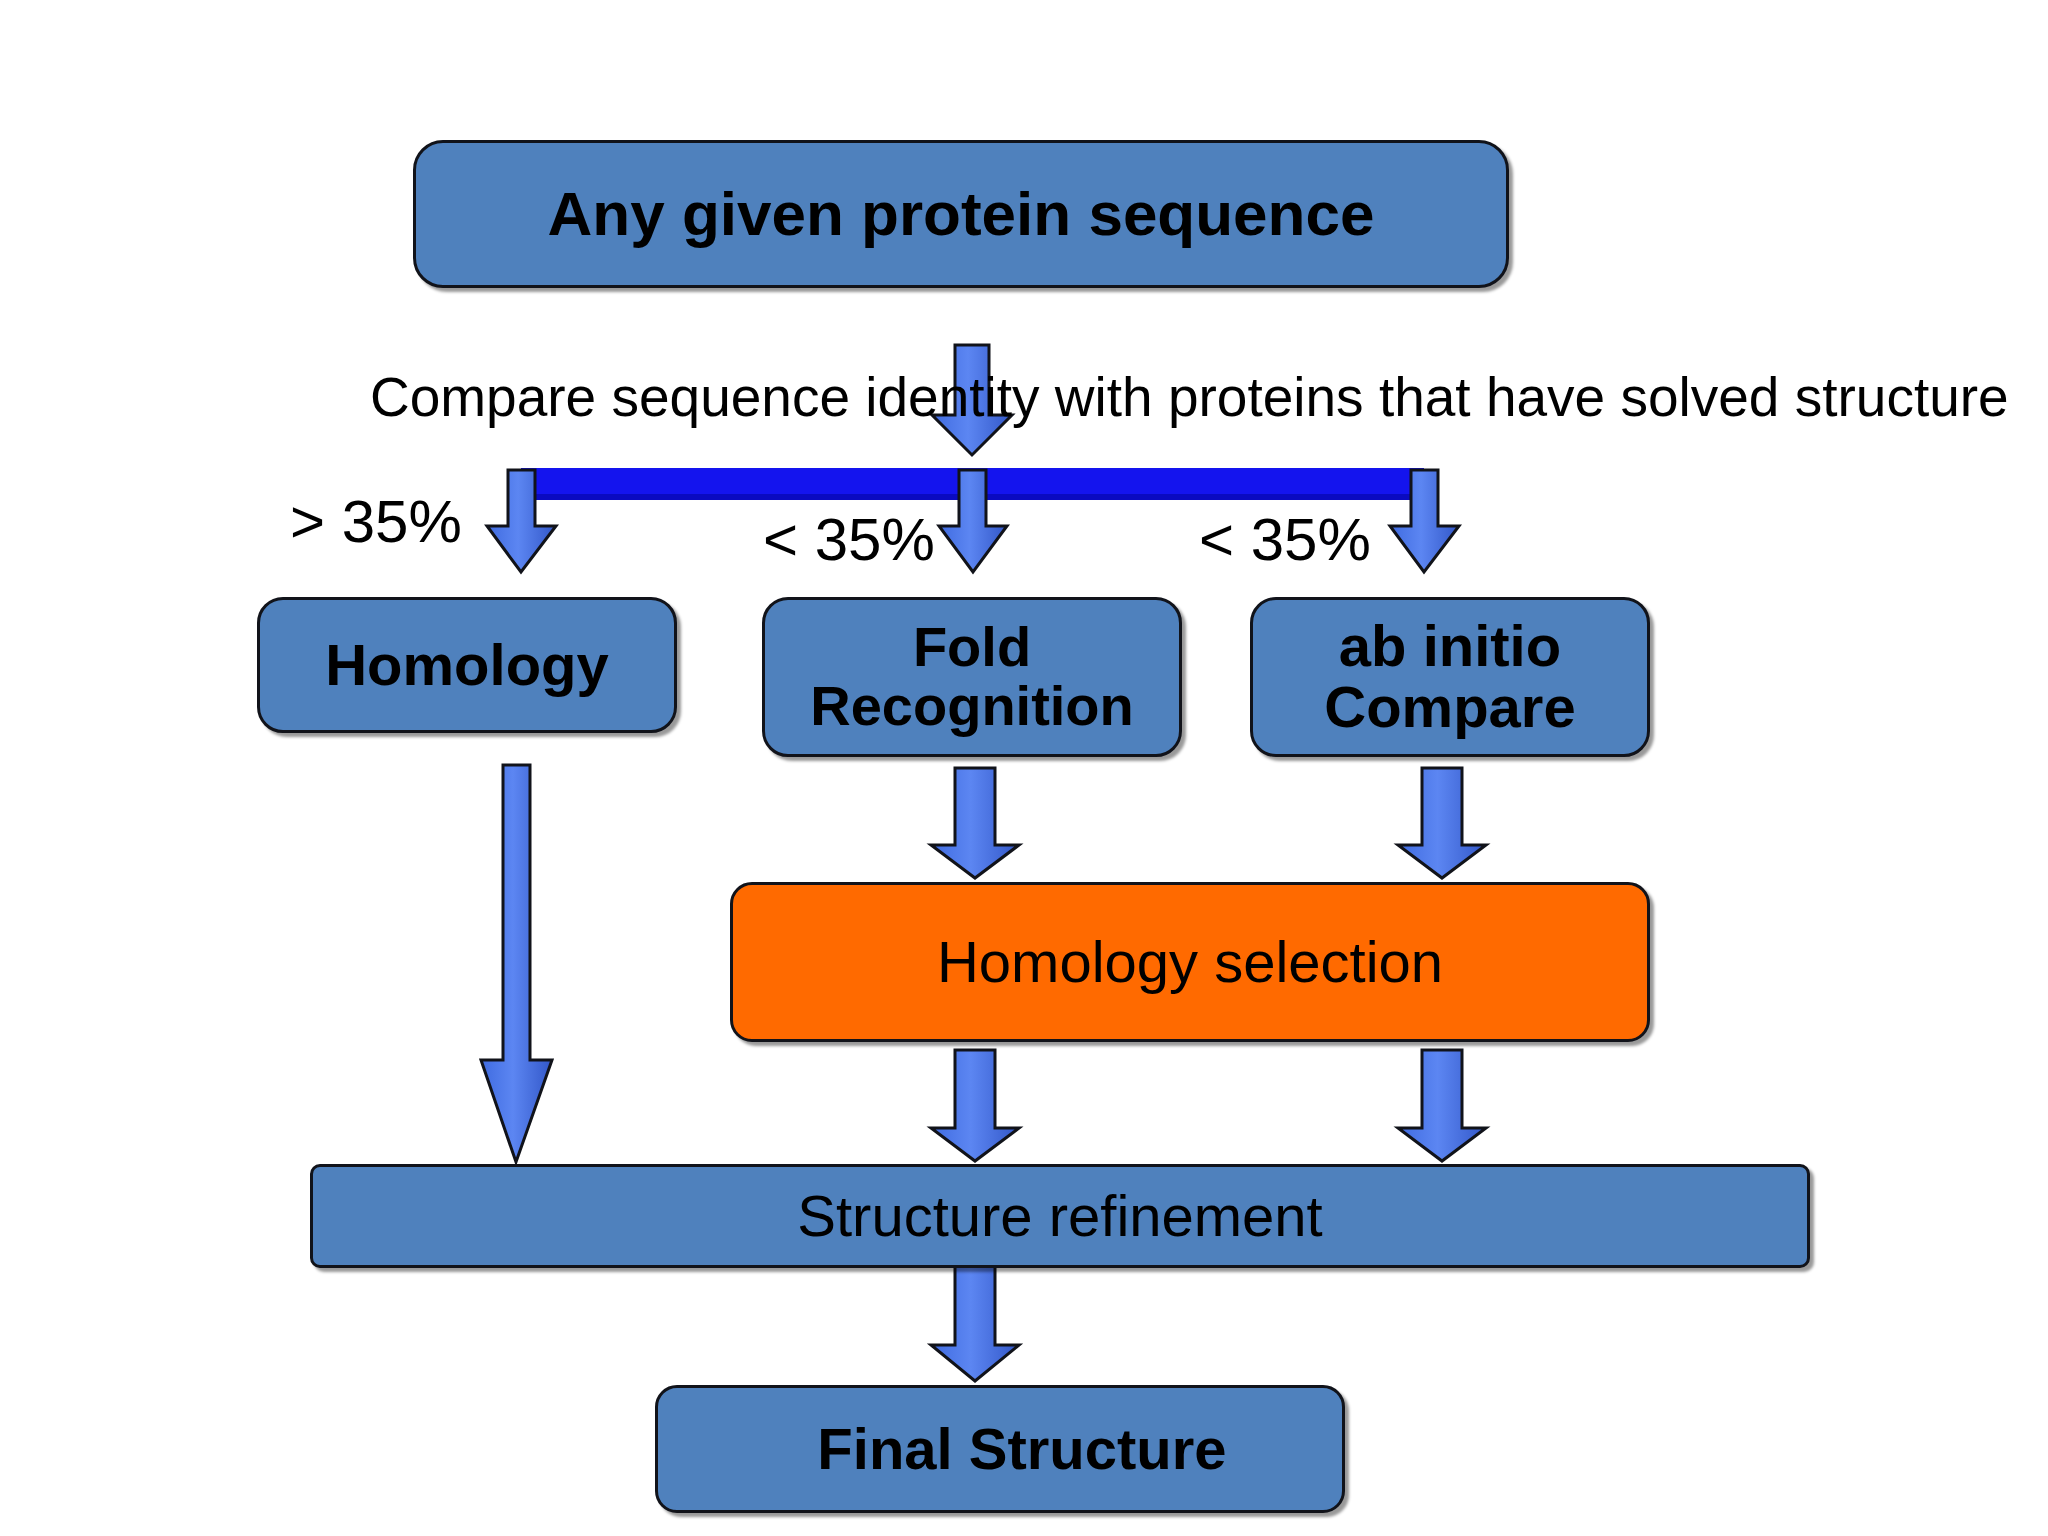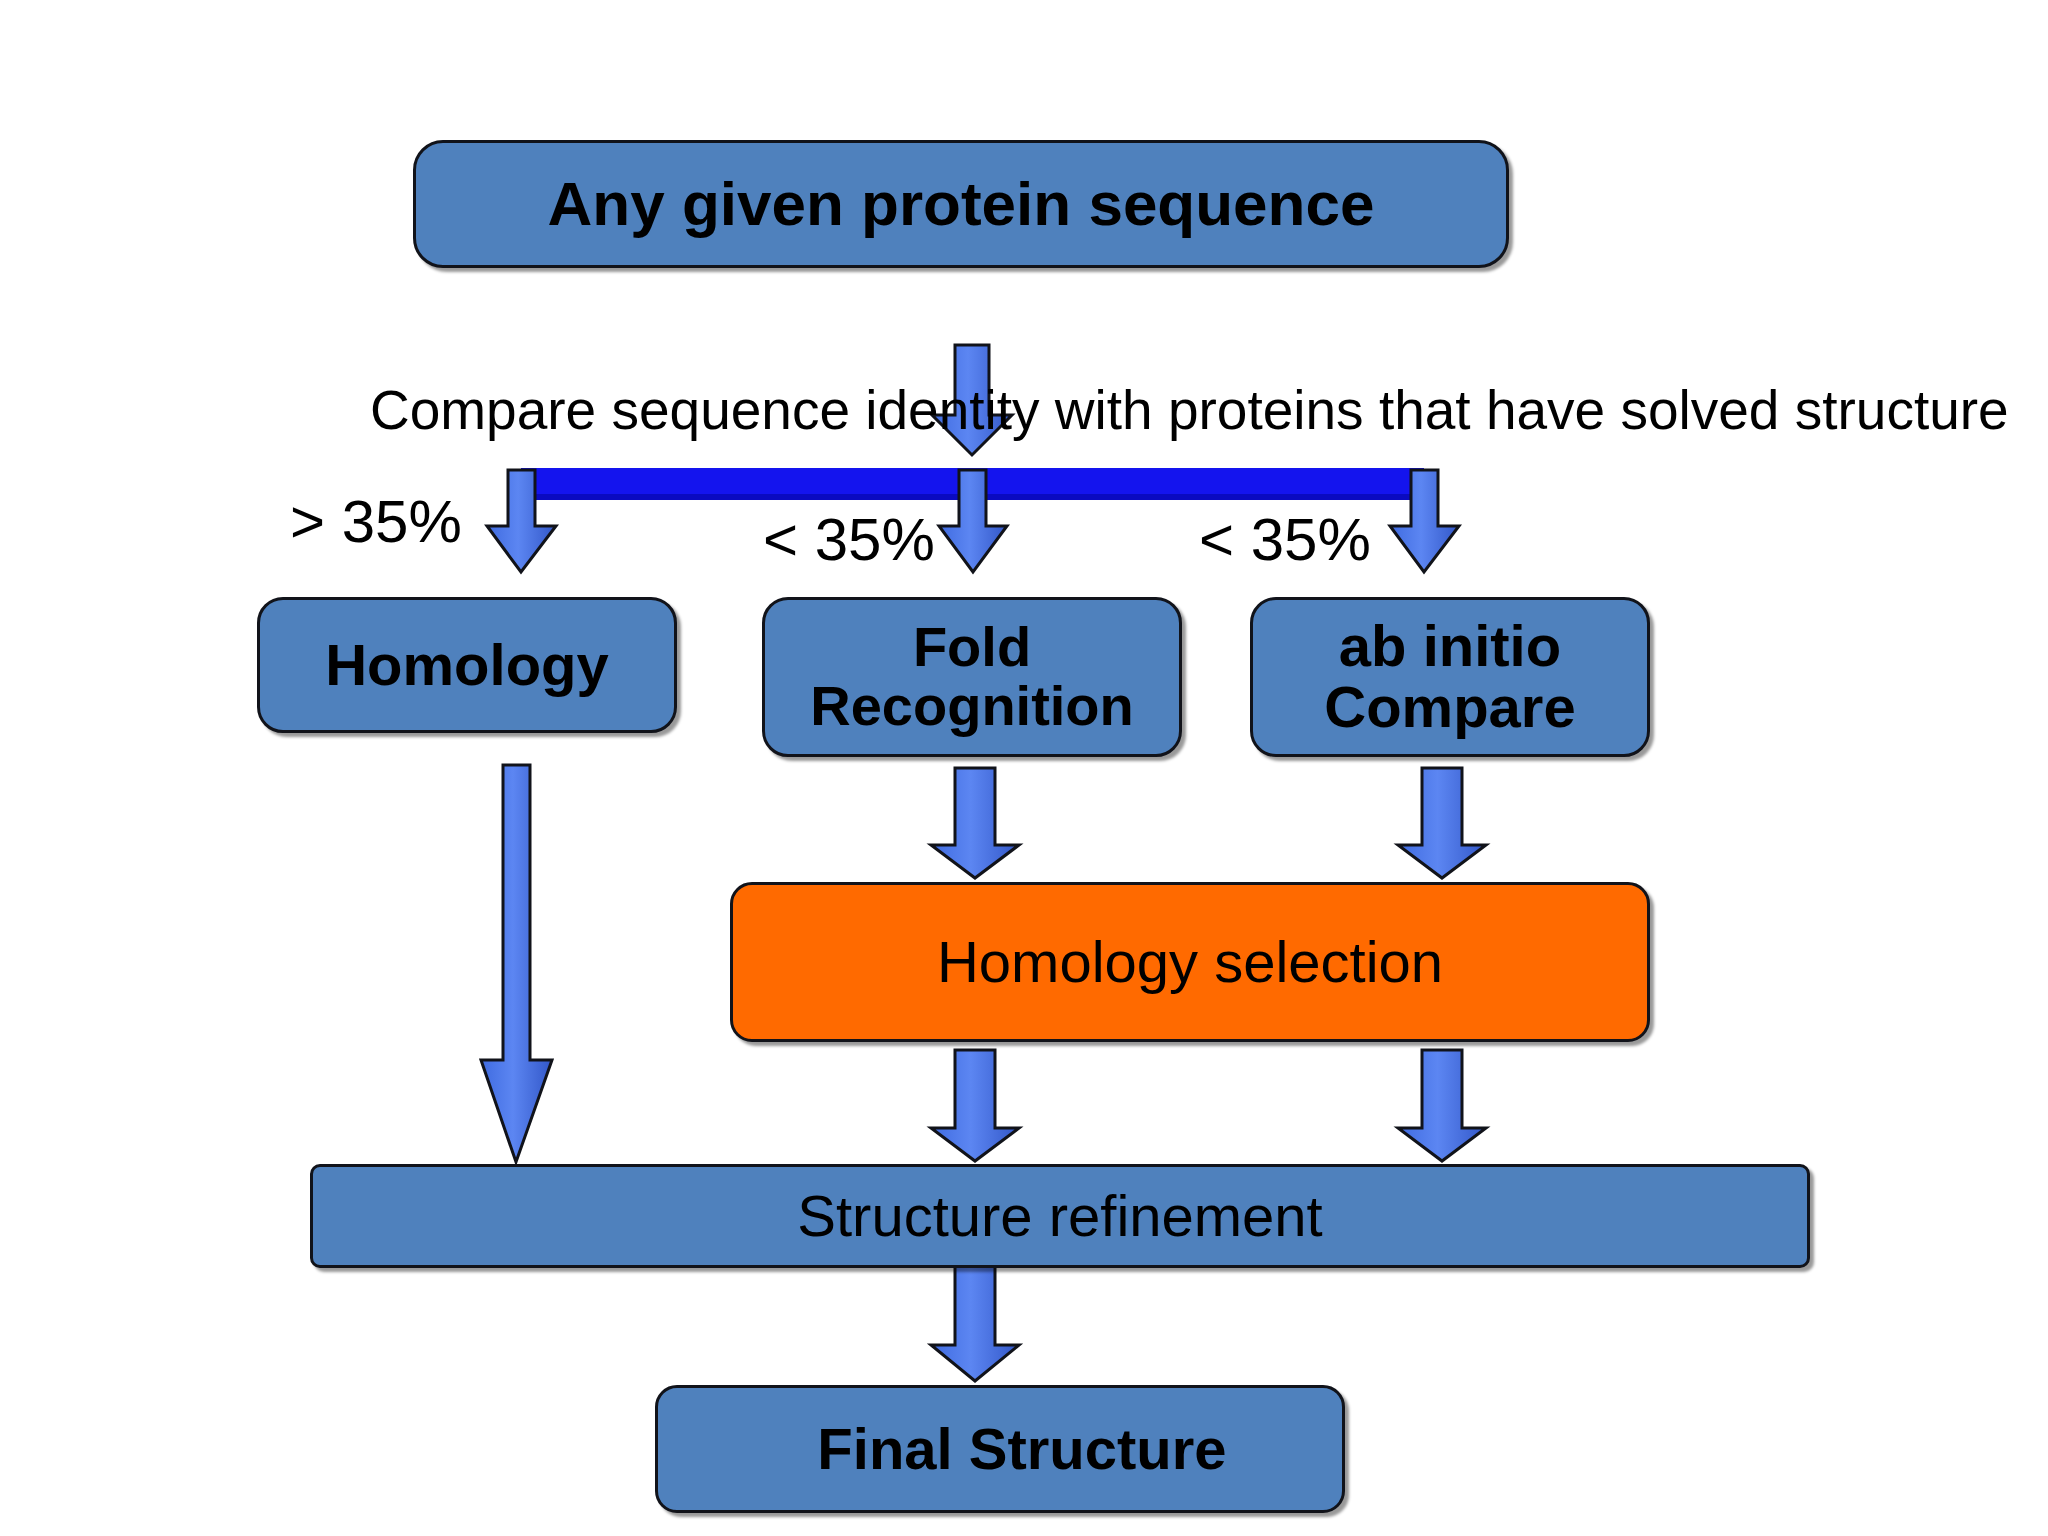--- a/index.html
+++ b/index.html
@@ -34,21 +34,21 @@
     text-align: center;
     line-height: 1.05;
     box-shadow: 4px 4px 3px rgba(0,0,0,0.40);
     z-index: 5;
   }
   .node.orange { background: #FF6A00; }
   .node .lbl { display: block; width: 100%; }
 
   
   #node-top {
-    left: 413px; top: 140px; width: 1096px; height: 128px;
+    left: 413px; top: 140px; width: 1096px; height: 148px;
     border-radius: 30px;
     font-size: 62px; font-weight: bold;
   }
   #node-homology {
     left: 257px; top: 597px; width: 420px; height: 136px;
     font-size: 58px; font-weight: bold;
   }
   #node-fold {
     left: 762px; top: 597px; width: 420px; height: 160px;
     font-size: 56px; font-weight: bold;
@@ -75,21 +75,21 @@
   }
 
   
   .free-text {
     position: absolute;
     color: #000000;
     white-space: nowrap;
     z-index: 9;
   }
   #txt-compare {
-    left: 370px; top: 378px;
+    left: 370px; top: 365px;
     font-size: 55px;
   }
   .pct {
     font-size: 60px;
     z-index: 9;
   }
   #pct-1 { left: 290px; top: 487px; }
   #pct-2 { left: 763px; top: 505px; }
   #pct-3 { left: 1199px; top: 505px; }
 

